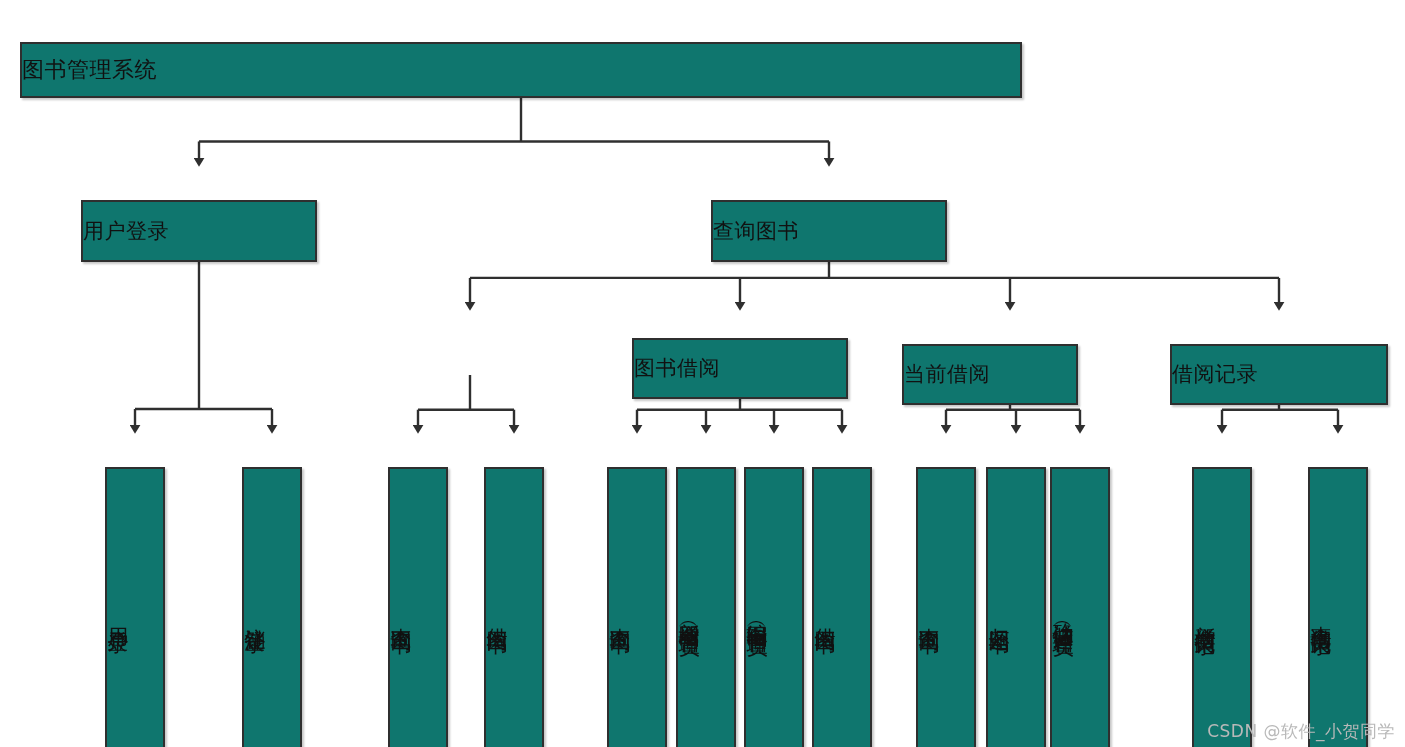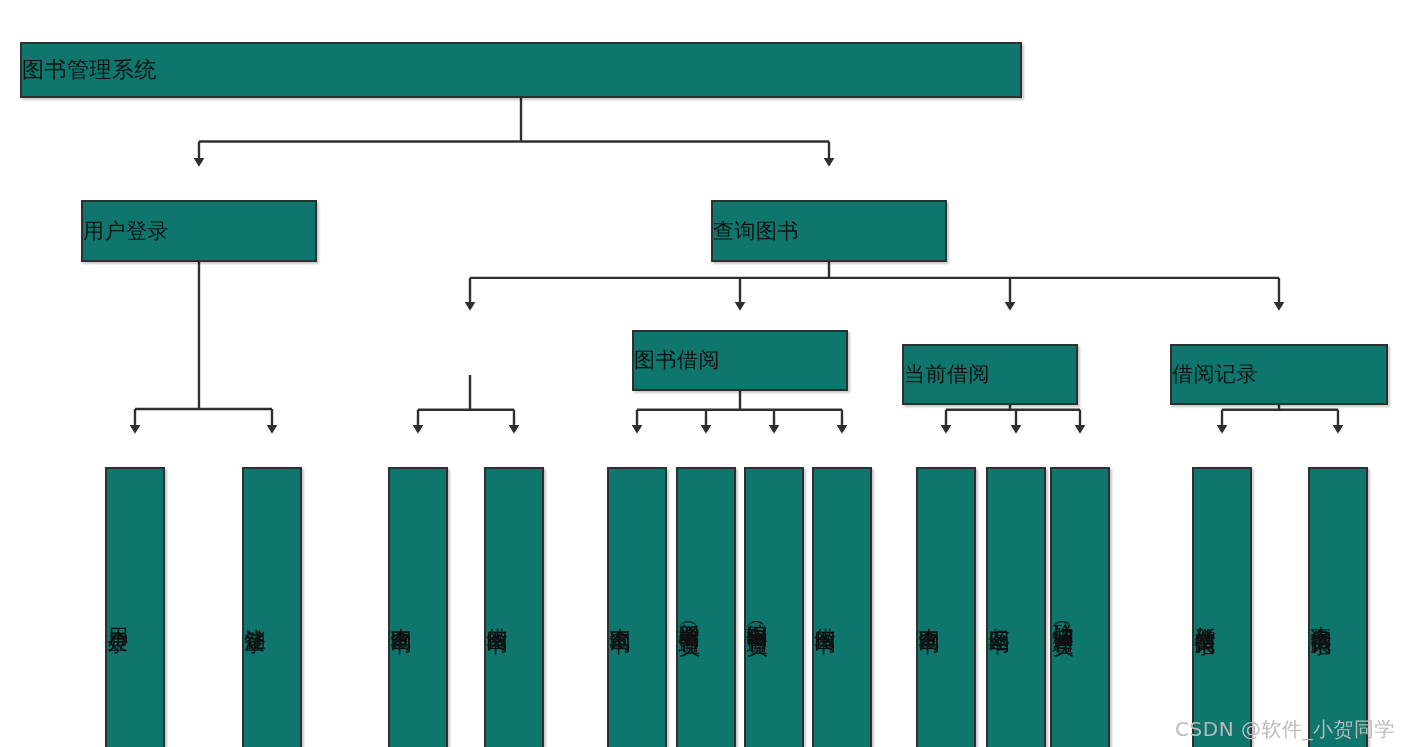--- a/index.html
+++ b/index.html
@@ -48,21 +48,21 @@
     white-space: normal;
     letter-spacing: 2px;
     font-size: 21px;
     line-height: 1.0;
   }
   .node.root .lbl { font-size: 22px; }
   #watermark {
     position: absolute;
     right: 10px;
     bottom: 4px;
-    font-size: 20px;
+    font-size: 17px;
     color: #b9b9b9;
     letter-spacing: 0.5px;
     white-space: nowrap;
     font-family: "DejaVu Sans", "Liberation Sans", sans-serif;
   }
 </style>
 </head>
 <body>
 
 <div id="canvas">
@@ -114,21 +114,21 @@
     <span class="lbl">图书管理系统</span>
   </div>
 
   <div class="node" style="left: 81px; top: 170px; width: 236px; height: 62px;">
     <span class="lbl">用户登录</span>
   </div>
   <div class="node" style="left: 711px; top: 170px; width: 236px; height: 62px;">
     <span class="lbl">查询图书</span>
   </div>
 
-  <div class="node" style="left: 632px; top: 300px; width: 216px; height: 61px;">
+  <div class="node" style="left: 632px; top: 308px; width: 216px; height: 61px;">
     <span class="lbl">图书借阅</span>
   </div>
   <div class="node" style="left: 902px; top: 314px; width: 176px; height: 61px;">
     <span class="lbl">当前借阅</span>
   </div>
   <div class="node" style="left: 1170px; top: 314px; width: 218px; height: 61px;">
     <span class="lbl">借阅记录</span>
   </div>
 
   <div class="node vertical" style="left: 105px; top: 437px; width: 60px; height: 296px;">

